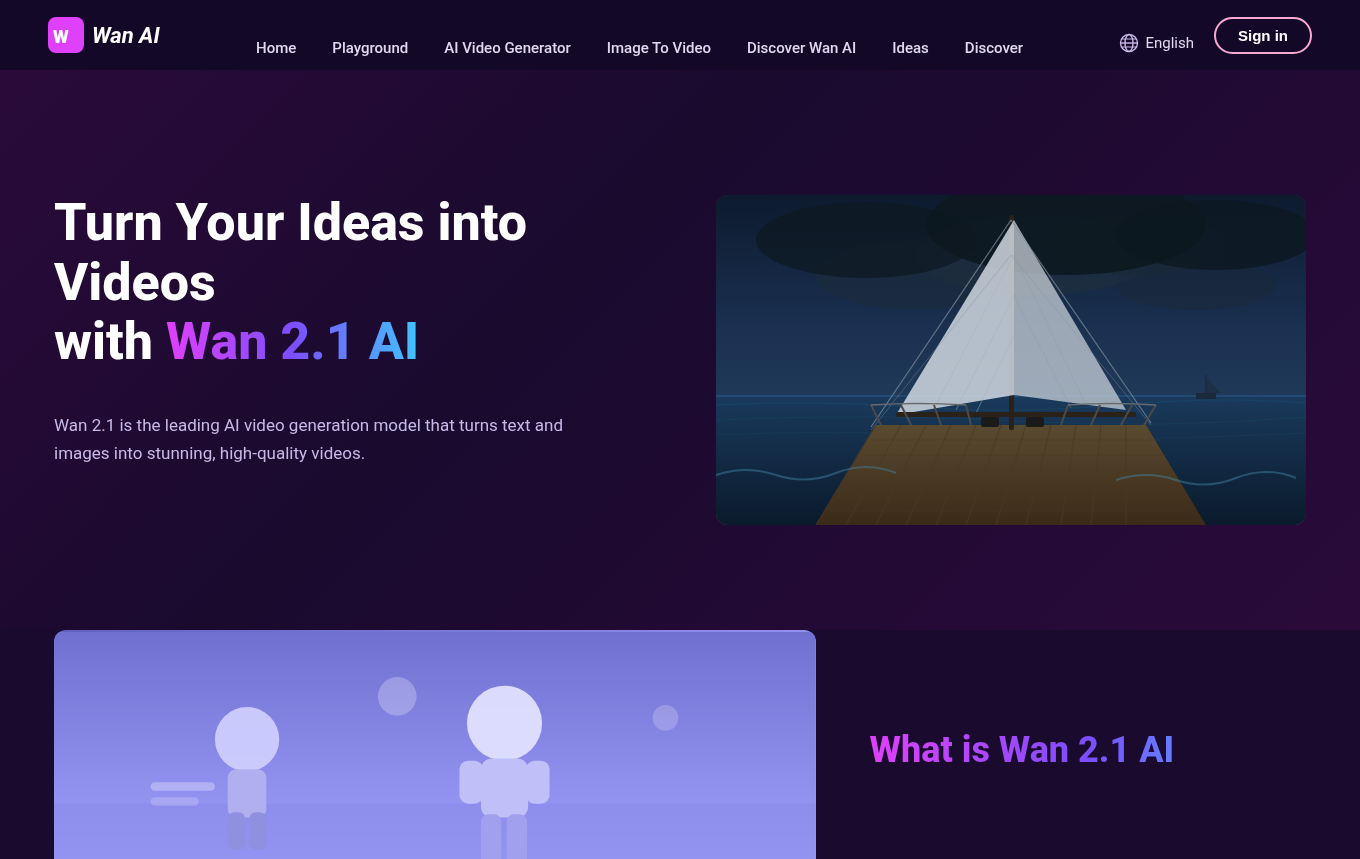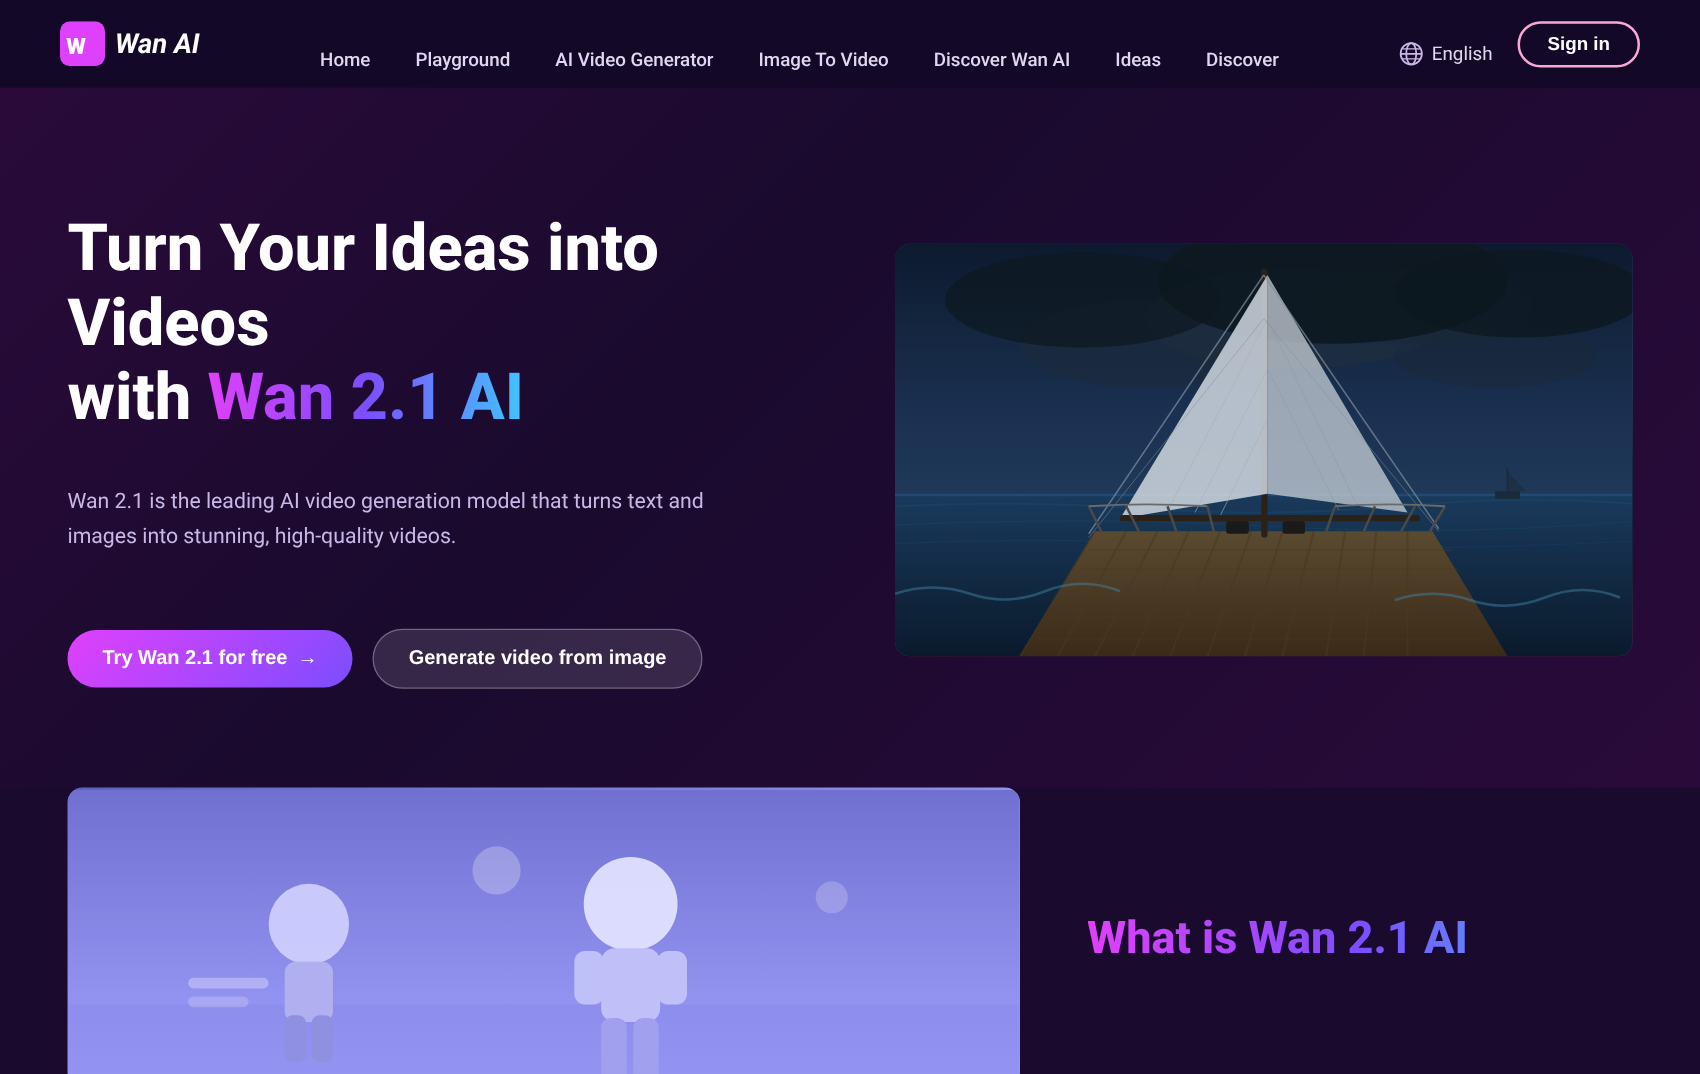--- a/index.html
+++ b/index.html
@@ -278,27 +278,20 @@
   </div>
 </nav>
 
 <section class="hero">
   <div class="hero-left">
     <h1 class="hero-title">
       <span>Turn Your Ideas into Videos</span><br>
       <span>with </span><span class="hero-title-highlight">Wan 2.1 AI</span>
     </h1>
     <p class="hero-subtitle">Wan 2.1 is the leading AI video generation model that turns text and images into stunning, high-quality videos.</p>
-    <div class="hero-buttons">
-      <button class="btn-primary">
-        <span>Try Wan 2.1 for free</span>
-        <span>→</span>
-      </button>
-      <button class="btn-secondary">Generate video from image</button>
-    </div>
   </div>
 
   <div class="hero-right">
     <div class="hero-image">
       <svg viewBox="0 0 590 330" xmlns="http://www.w3.org/2000/svg">
         <defs>
           <linearGradient id="skyGrad" x1="0" y1="0" x2="0" y2="1">
             <stop offset="0%" stop-color="#0d1a2e"></stop>
             <stop offset="40%" stop-color="#1a3050"></stop>
             <stop offset="100%" stop-color="#2a4a6a"></stop>

